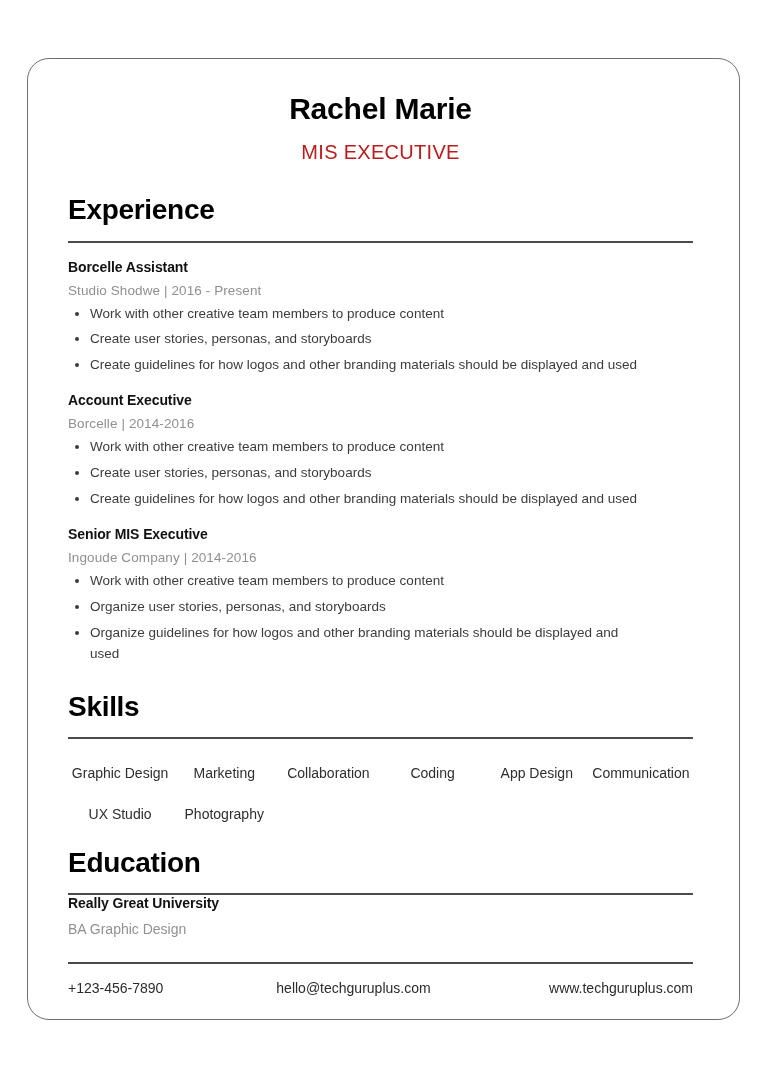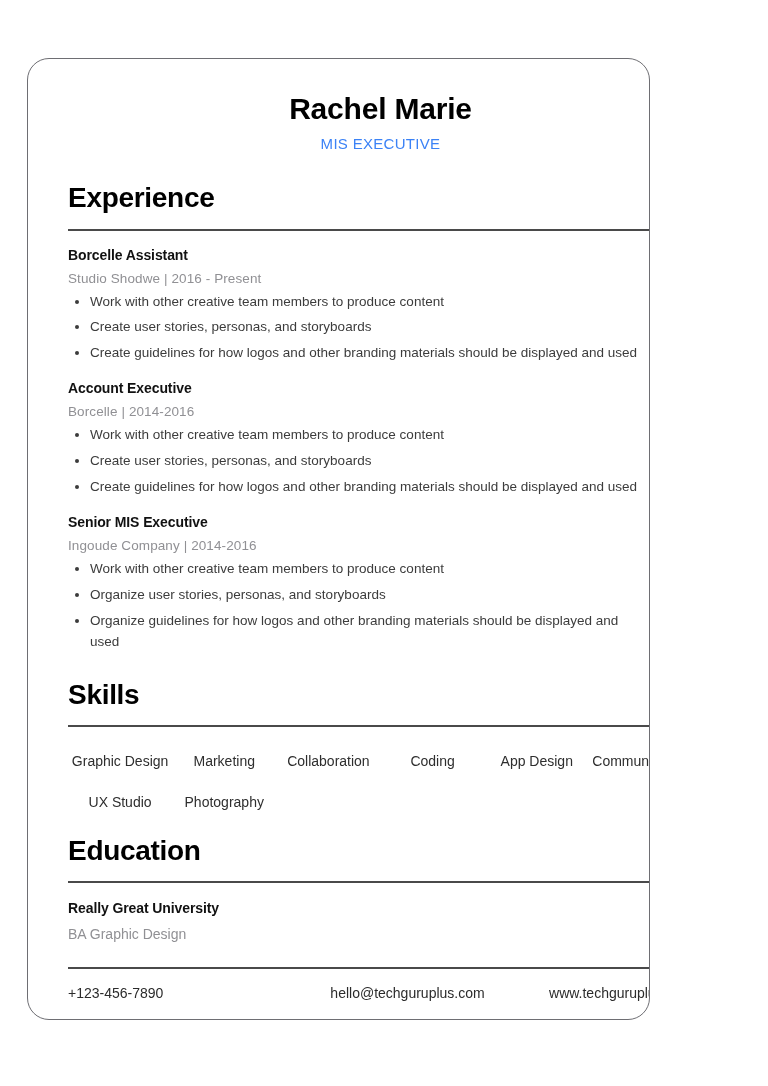--- a/index.html
+++ b/index.html
@@ -18,21 +18,21 @@
     position: relative;
     width: 768px;
     height: 1086px;
     background: #ffffff;
   }
 
   .resume-card {
     position: absolute;
     left: 27px;
     top: 58px;
-    width: 623px;
+    width: 713px;
     height: 962px;
     box-sizing: border-box;
     border: 1px solid #6e6e73;
     border-radius: 22px;
     background: #ffffff;
     overflow: hidden;
   }
 
   .inner {
     position: absolute;
@@ -47,24 +47,24 @@
     padding-top: 33px;
   }
   .full-name {
     font-size: 30px;
     font-weight: bold;
     color: #000000;
     letter-spacing: -0.2px;
     line-height: 1.15;
   }
   .job-title-sub {
-    font-size: 15px;
-    color: #3b82f6;
+    font-size: 20px;
+    color: #b91c1c;
     letter-spacing: 0.3px;
-    margin-top: 8px;
+    margin-top: 14px;
   }
 
   
   .section-heading {
     font-size: 28px;
     font-weight: bold;
     color: #000000;
     letter-spacing: -0.3px;
   }
   .divider {
@@ -126,21 +126,21 @@
   }
   .skill-item {
     text-align: center;
     font-size: 14px;
     color: #2e2e2e;
   }
 
   
   .section-education { margin-top: 25px; }
   .section-education .divider { margin-top: 14px; }
-  .edu-entry { padding-top: 17px; }
+  .edu-entry { }
   .edu-school {
     font-size: 14px;
     font-weight: bold;
     color: #111111;
     letter-spacing: -0.1px;
   }
   .edu-degree {
     font-size: 14px;
     color: #909094;
     margin-top: 10px;
@@ -154,21 +154,21 @@
     margin-top: 25px;
   }
   .footer {
     display: flex;
     align-items: center;
     margin-top: 16px;
     font-size: 14px;
     color: #2b2b2b;
   }
   .footer .f-phone { flex: 1; text-align: left; }
-  .footer .f-email { flex: 1; text-align: right; }
+  .footer .f-email { flex: 1; text-align: left; }
   .footer .f-site  { flex: 1; text-align: right; }
 </style>
 </head>
 <body>
 
 <div class="page">
   <div class="resume-card">
     <div class="inner">
 
       <div class="header">

